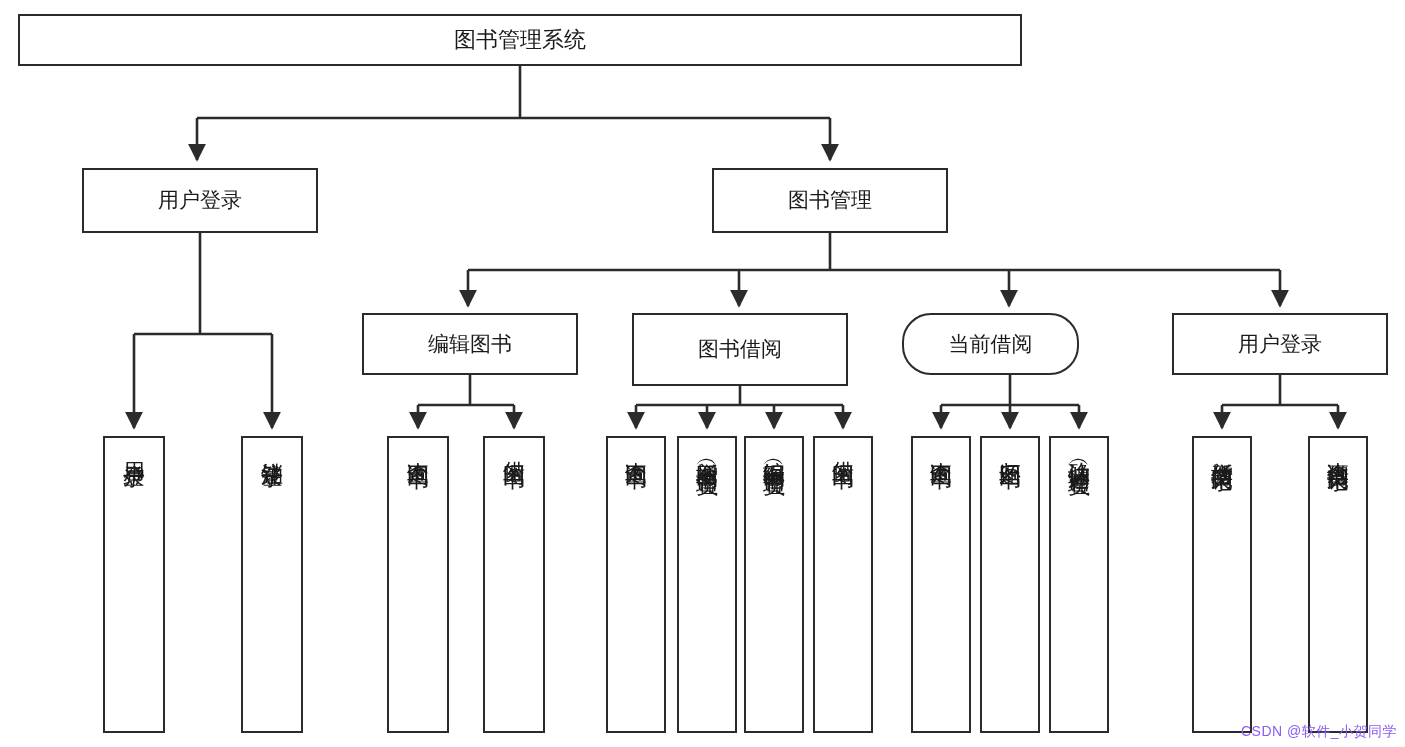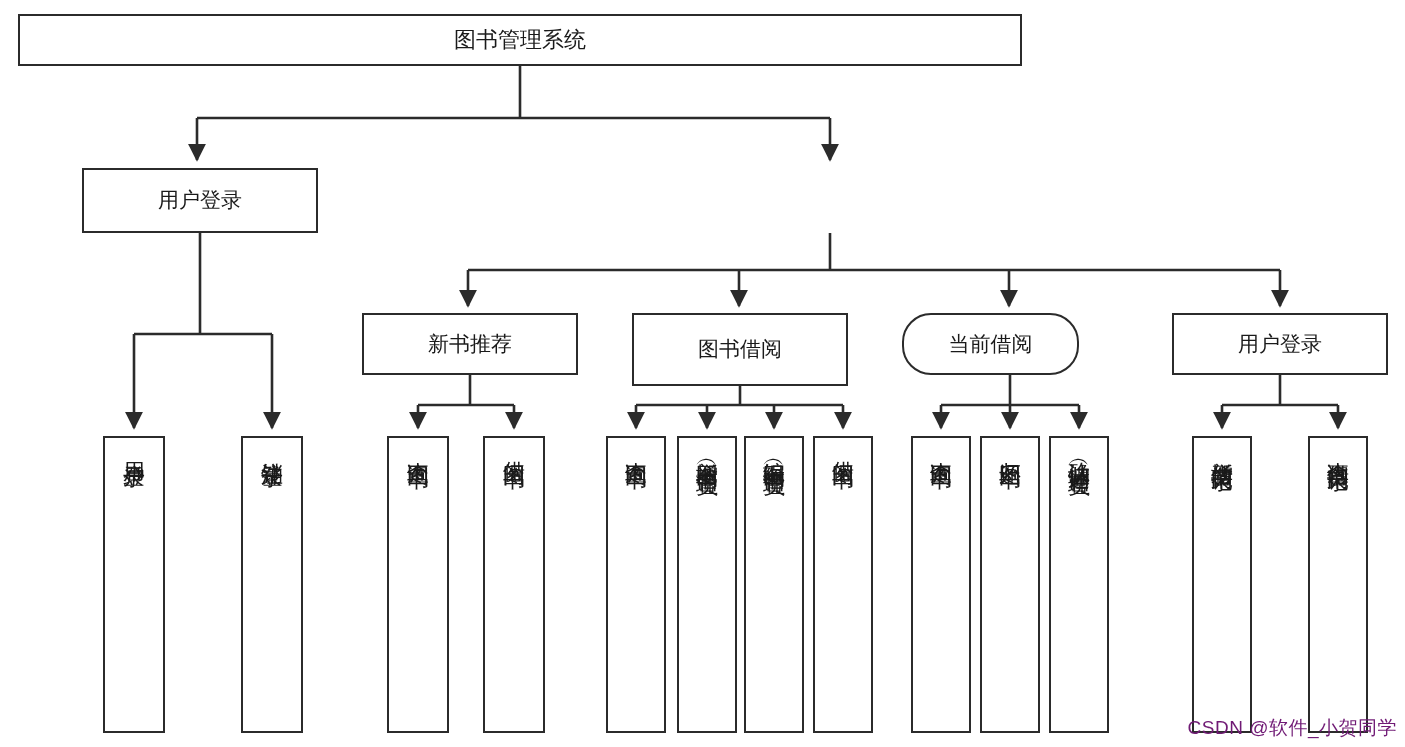--- a/index.html
+++ b/index.html
@@ -62,22 +62,22 @@
     letter-spacing: 2px;
     line-height: 1;
   }
   .node.vertical.tall .label {
     font-size: 22px;
   }
   .watermark {
     position: absolute;
     right: 8px;
     bottom: 6px;
-    font-size: 19px;
-    color: #701a75;
+    font-size: 14px;
+    color: #8b5cf6;
     letter-spacing: 0.5px;
     white-space: nowrap;
     user-select: none;
   }
 </style>
 </head>
 <body>
 
 <div id="diagram-root">
 
@@ -132,23 +132,26 @@
     </g>
   </svg>
 
   <div class="node root horizontal" style="left:18px; top:14px; width:1004px; height:52px;">
     <span class="label">图书管理系统</span>
   </div>
 
   <div class="node horizontal" style="left:82px; top:168px; width:236px; height:65px;">
     <span class="label">用户登录</span>
   </div>
+  <div class="node horizontal" style="left:712px; top:168px; width:236px; height:65px;">
+    <span class="label">图书管理</span>
+  </div>
 
   <div class="node horizontal" style="left:362px; top:313px; width:216px; height:62px;">
-    <span class="label">新书推荐</span>
+    <span class="label">编辑图书</span>
   </div>
   <div class="node horizontal" style="left:632px; top:313px; width:216px; height:73px;">
     <span class="label">图书借阅</span>
   </div>
   <div class="node horizontal" style="left:902px; top:313px; width:177px; height:62px;border-radius:29px;">
     <span class="label">当前借阅</span>
   </div>
   <div class="node horizontal" style="left:1172px; top:313px; width:216px; height:62px;">
     <span class="label">用户登录</span>
   </div>

